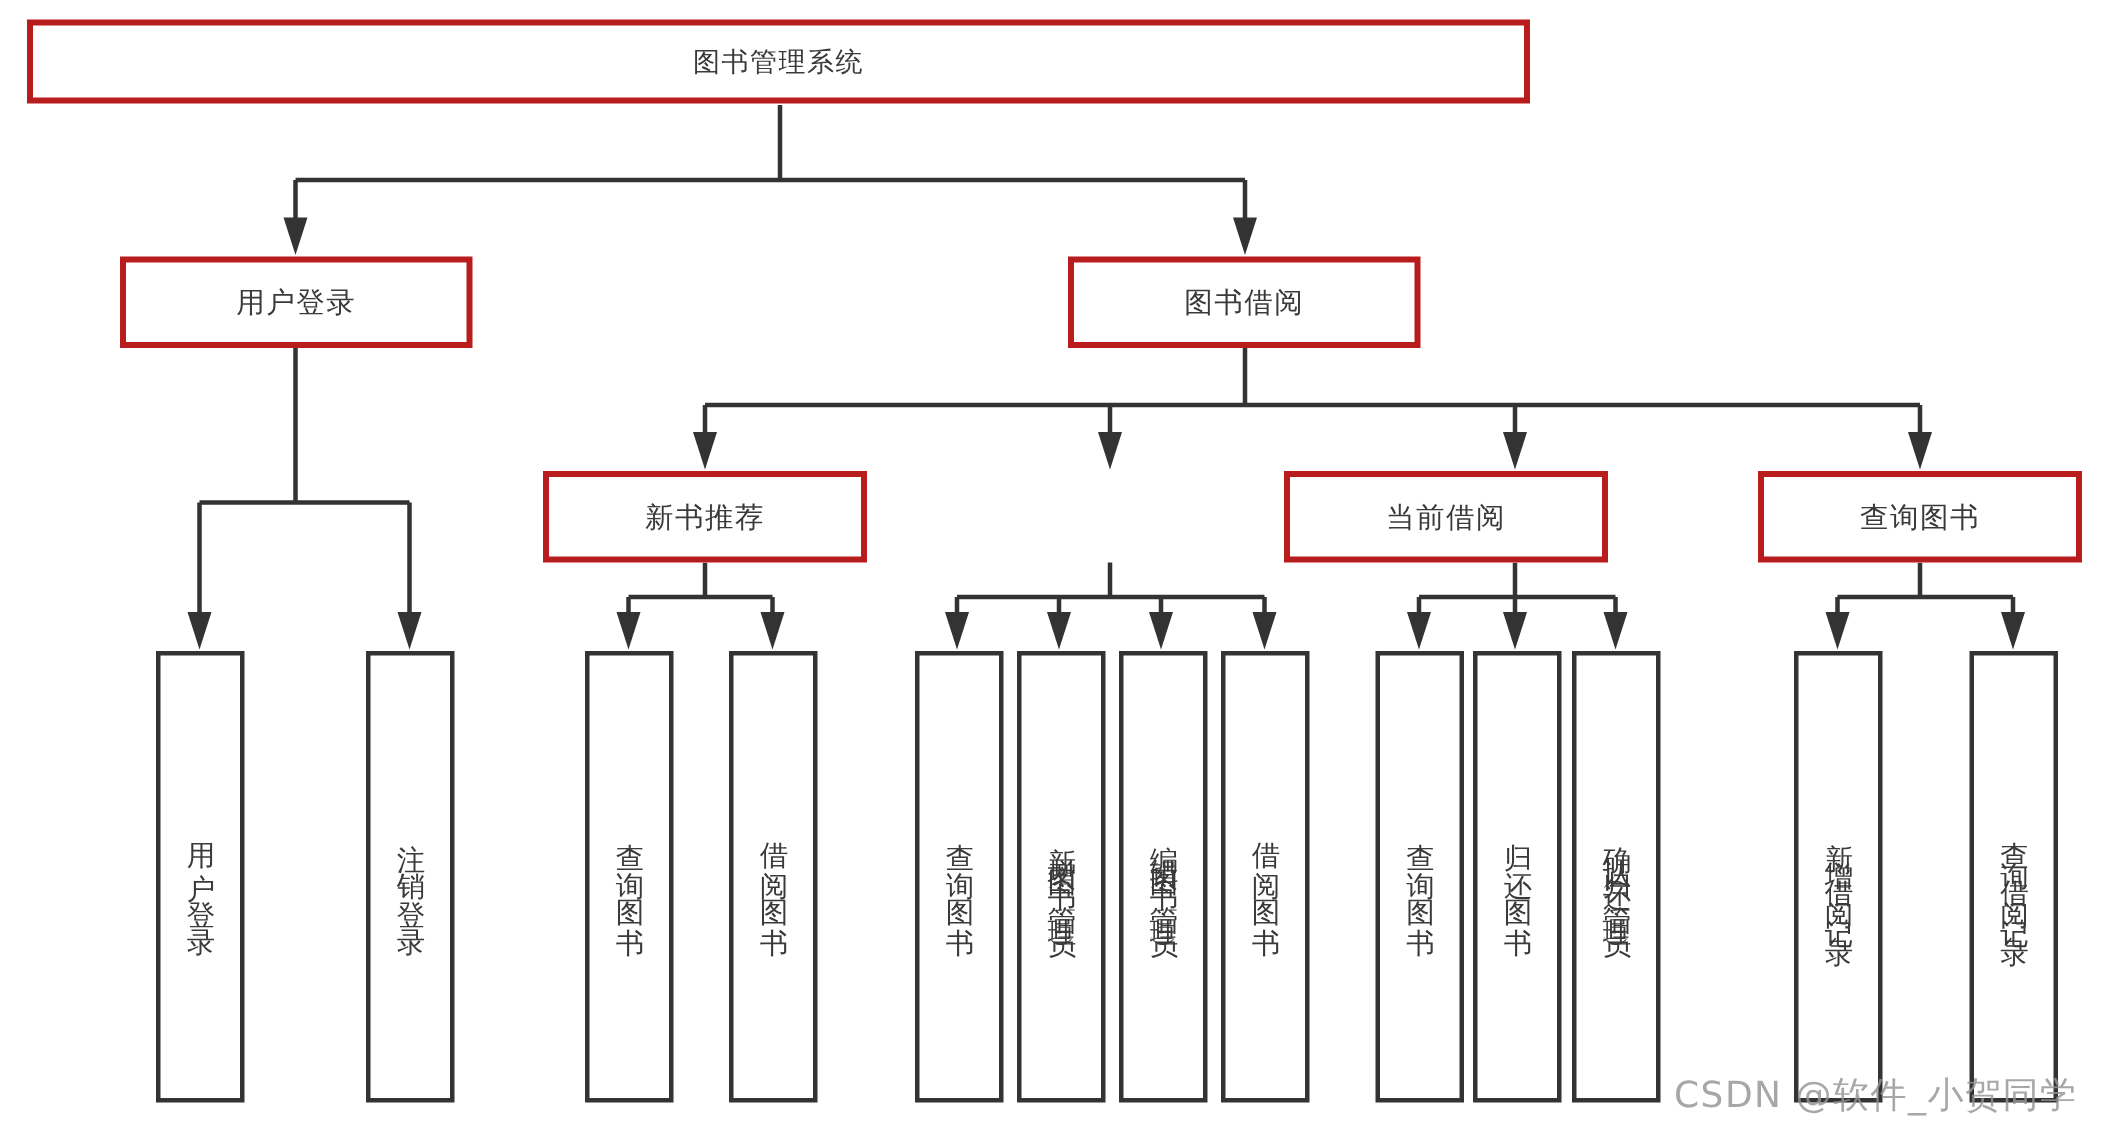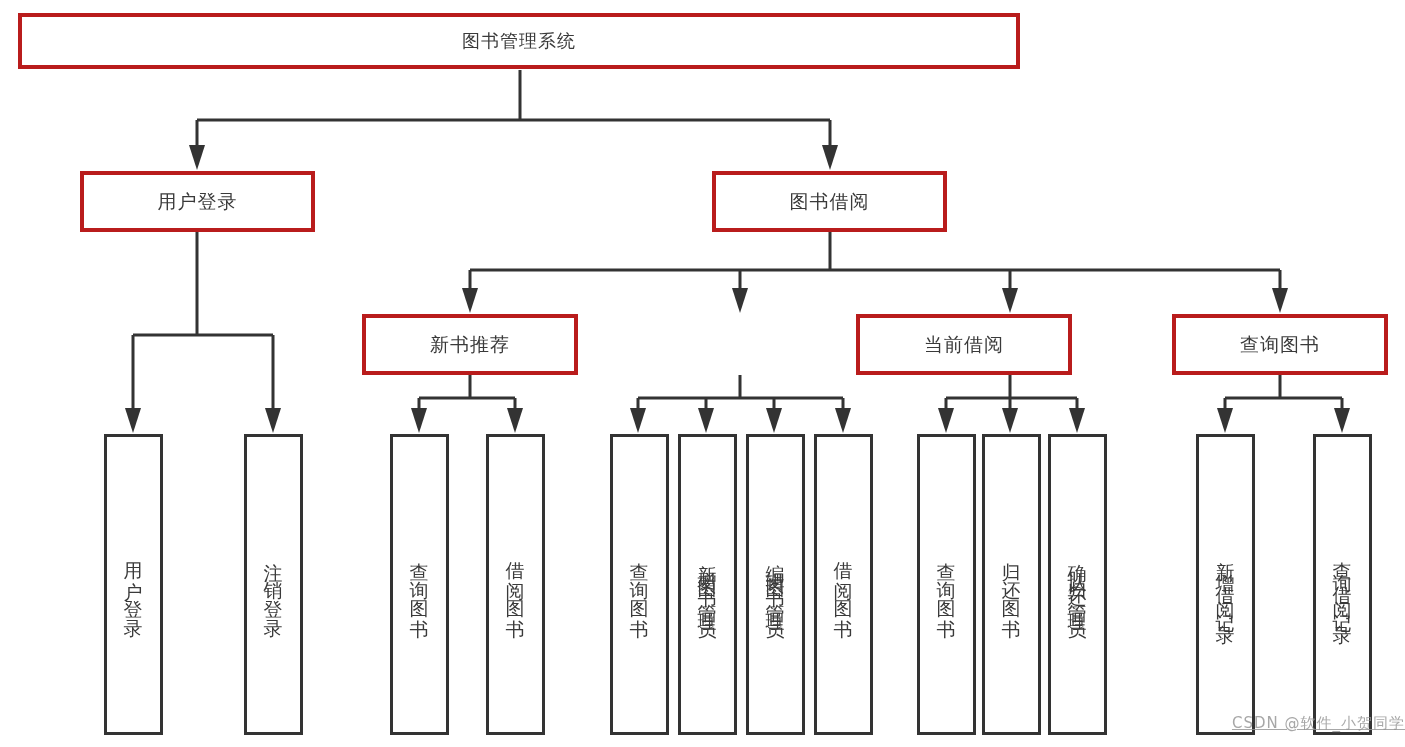--- a/index.html
+++ b/index.html
@@ -18,22 +18,22 @@
     position:absolute;box-sizing:border-box;z-index:2;
     border:3px solid #333333;background:#ffffff;
     writing-mode:vertical-rl;text-orientation:mixed;
     display:flex;align-items:center;justify-content:center;
     font-size:19px;color:#3a3a3a;line-height:1;white-space:nowrap;
   }
   .ls-a{letter-spacing:19px;}
   .ls-b{letter-spacing:13px;}
   .ls-c{letter-spacing:8px;}
   .watermark{
-    position:absolute;z-index:5;right:0;top:714px;
-    font-size:15px;color:rgba(148,148,148,0.82);letter-spacing:1px;white-space:nowrap;text-decoration:underline;
+    position:absolute;z-index:5;right:20px;top:714px;
+    font-size:24px;color:rgba(148,148,148,0.82);letter-spacing:1px;white-space:nowrap;
   }
 </style>
 </head>
 <body>
 
 <div class="canvas">
 
   <svg class="lines" width="1405" height="747" viewBox="0 0 1405 747">
     <path fill="none" stroke="#333333" stroke-width="3" d="
       M520 70 V120 M197 120 H830 M197 120 V150 M830 120 V150

